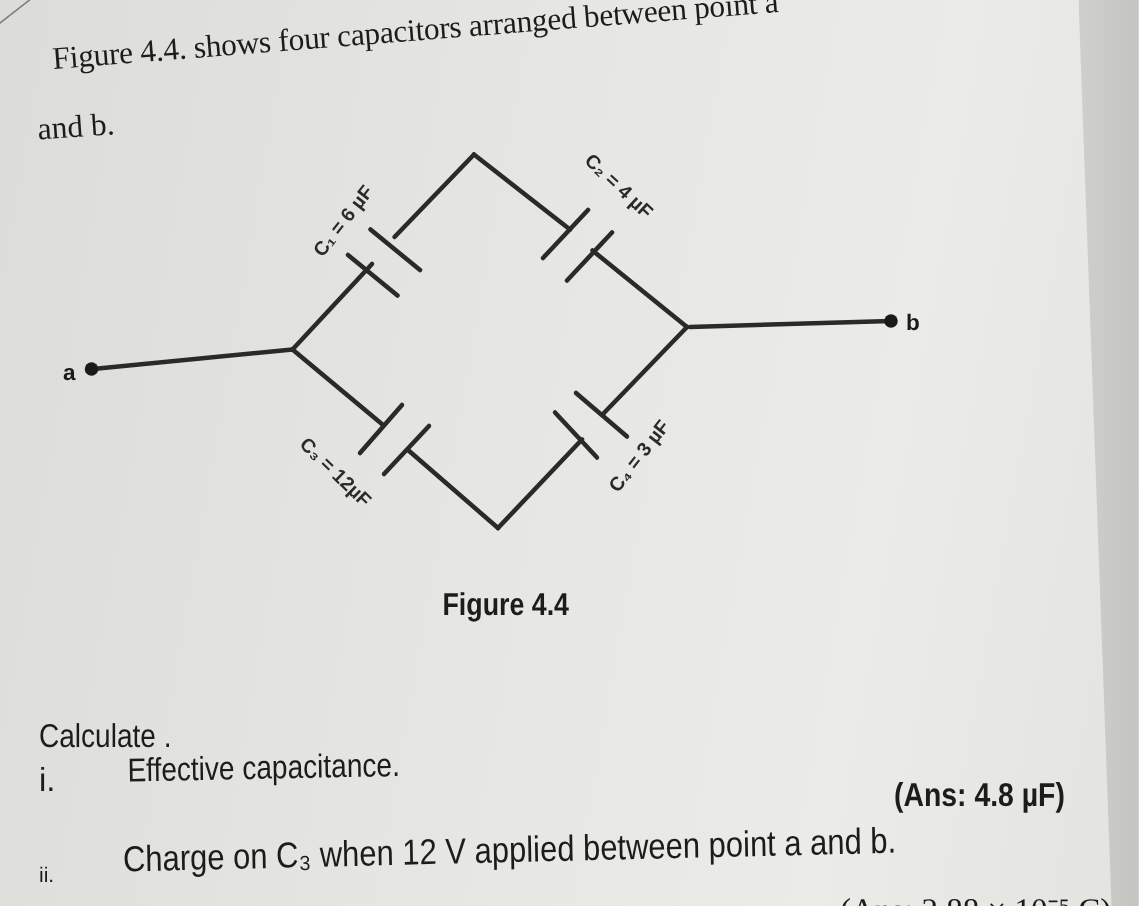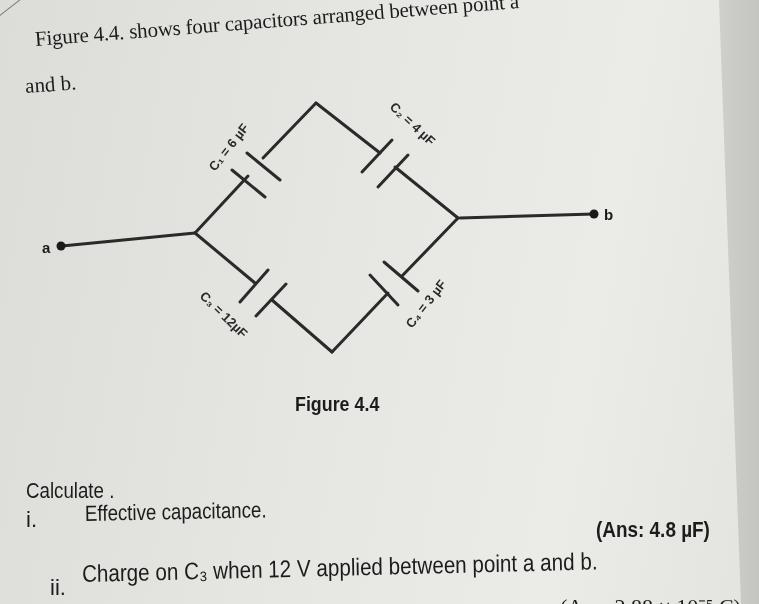--- a/index.html
+++ b/index.html
@@ -19,21 +19,21 @@
   }
   .txt { position: absolute; color: #1c1c1c; white-space: nowrap; }
   .title-line1 { left: 36px; top: 27px; font-size: 21px; transform: rotate(-4.5deg); transform-origin: left bottom; letter-spacing: -0.2px; }
   .title-line2 { left: 26px; top: 74px; font-size: 21px; transform: rotate(-4deg); transform-origin: left bottom; }
   .diagram { position: absolute; left: 0; top: 0; }
   .fig-caption { left: 295px; top: 392px; font-size: 21px; font-weight: bold; font-family: "Liberation Sans", sans-serif; transform: scaleX(0.85); transform-origin: left; }
   .calc { left: 26px; top: 478px; font-size: 22px; font-family: "Liberation Sans", sans-serif; transform: scaleX(0.85); transform-origin: left; }
   .q1-num { left: 26px; top: 507px; font-size: 22px; font-family: "Liberation Sans", sans-serif; }
   .q1-text { left: 85px; top: 501px; font-size: 22px; font-family: "Liberation Sans", sans-serif; transform: scaleX(0.85) rotate(-1deg); transform-origin: left; }
   .ans1 { left: 596px; top: 517px; font-size: 22px; font-weight: bold; font-family: "Liberation Sans", sans-serif; transform: scaleX(0.86); transform-origin: left; }
-  .q2-num { left: 26px; top: 575px; font-size: 22px; font-family: "Liberation Sans", sans-serif; margin-left: 24px; }
+  .q2-num { left: 26px; top: 575px; font-size: 14px; font-family: "Liberation Sans", sans-serif; }
   .q2-text { left: 82px; top: 560px; font-size: 24px; font-family: "Liberation Sans", sans-serif; transform: scaleX(0.86) rotate(-1.2deg); transform-origin: left; }
   .ans2 { left: 560px; top: 590px; font-size: 22px; font-family: "Liberation Serif", serif; }
   .fold-line { position: absolute; left: -4px; top: 18px; width: 70px; height: 1px; background: #7b7b78; transform: rotate(-38deg); transform-origin: left; }
 </style>
 </head>
 <body>
 
 <div class="page">
   <div class="fold-line"></div>
   <div class="right-strip"></div>

